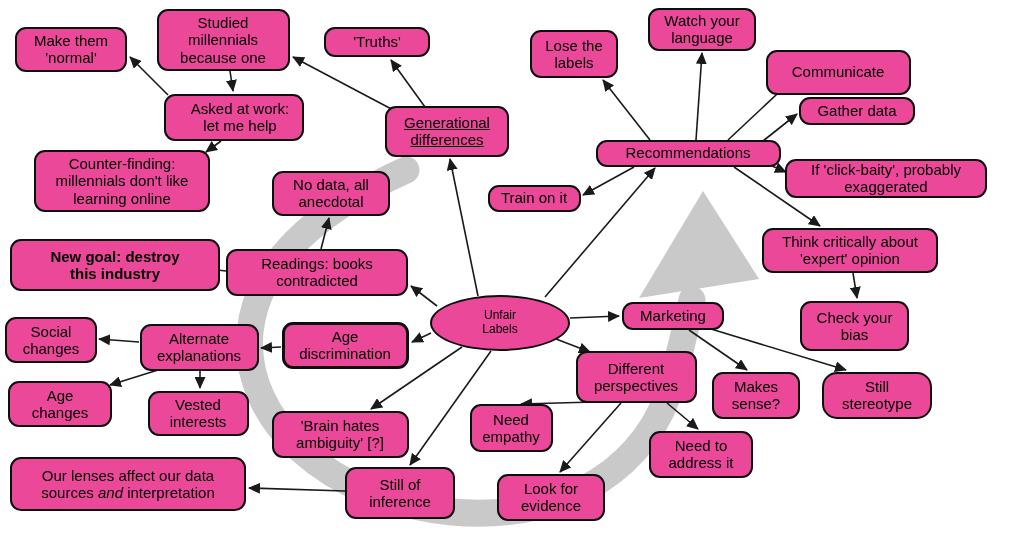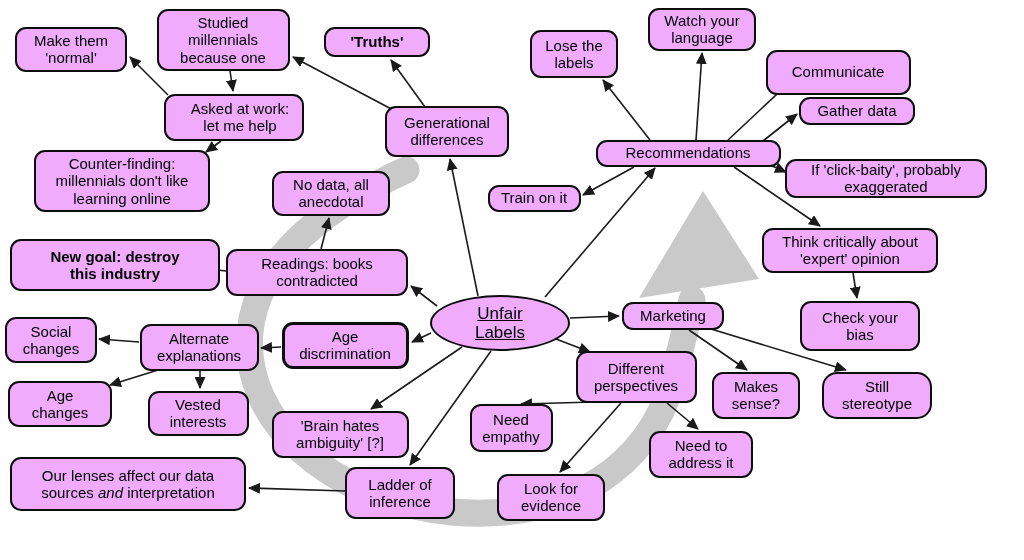--- a/index.html
+++ b/index.html
@@ -3,29 +3,29 @@
 <meta charset="utf-8">
 <style>
   html,body{margin:0;padding:0;background:#fff;}
   .stage{
     position:relative;width:1024px;height:560px;background:#ffffff;
     font-family:"Liberation Sans",sans-serif;overflow:hidden;
   }
   #edge-layer{position:absolute;left:0;top:0;z-index:1;}
   #node-layer{position:absolute;left:0;top:0;width:1024px;height:560px;z-index:2;}
   .node{
-    position:absolute;box-sizing:border-box;background:#f0abfc;
+    position:absolute;box-sizing:border-box;background:#ec4899;
     border:2px solid #0d0d0d;border-radius:11px;
     display:flex;align-items:center;justify-content:center;
     text-align:center;font-size:15px;line-height:1.14;color:#000;
     padding:2px 4px;
   }
   .node .lbl{white-space:pre-line;}
   .node.bold{border-width:3px;}
-  .node.ellipse{border-radius:50%;font-size:17px;text-decoration:underline;}
+  .node.ellipse{border-radius:50%;font-size:12px;}
   .node em{font-style:italic;}
 </style>
 </head>
 <body>
 
 <div class="stage">
   <svg id="edge-layer" width="1024" height="560" viewBox="0 0 1024 560">
     <defs>
       <marker id="arrowhead" markerUnits="userSpaceOnUse" markerWidth="13" markerHeight="11" refX="11" refY="5.5" orient="auto">
         <path id="arrowhead-path" d="M0,0 L12,5.5 L0,11 Z" fill="#1a1a1a"></path>
@@ -70,33 +70,33 @@
   <div id="node-layer">
       <div class="node" style="left: 15px; top: 26.5px; width: 112px; height: 45px;">
         <span class="lbl">Make them
 'normal'</span>
       </div>
       <div class="node" style="left: 156.5px; top: 9px; width: 133px; height: 62px;">
         <span class="lbl">Studied
 millennials
 because one</span>
       </div>
-      <div class="node" style="left: 324px; top: 27px; width: 106px; height: 30px; font-weight: bold;">
+      <div class="node" style="left: 324px; top: 27px; width: 106px; height: 30px;">
         <span class="lbl">'Truths'</span>
       </div>
       <div class="node" style="left: 164px; top: 93.5px; width: 140px; height: 47px; padding-left: 16px;">
         <span class="lbl">Asked at work:
 let me help</span>
       </div>
       <div class="node" style="left: 34px; top: 150px; width: 176px; height: 62px;">
         <span class="lbl">Counter-finding:
 millennials don't like
 learning online</span>
       </div>
-      <div class="node" style="left: 385px; top: 105.5px; width: 124px; height: 51px;">
+      <div class="node" style="left: 385px; top: 105.5px; width: 124px; height: 51px; text-decoration: underline;">
         <span class="lbl">Generational
 differences</span>
       </div>
       <div class="node" style="left: 272px; top: 170.5px; width: 118px; height: 45px;">
         <span class="lbl">No data, all
 anecdotal</span>
       </div>
       <div class="node" style="left: 530px; top: 30px; width: 88px; height: 48px;">
         <span class="lbl">Lose the
 labels</span>
@@ -133,21 +133,21 @@
         <span class="lbl">Think critically about
 'expert' opinion</span>
       </div>
       <div class="node ellipse" style="left: 430px; top: 295px; width: 140px; height: 56px;">
         <span class="lbl">Unfair
 Labels</span>
       </div>
       <div class="node" style="left: 622px; top: 302px; width: 102px; height: 28px;">
         <span class="lbl">Marketing</span>
       </div>
-      <div class="node" style="left: 800px; top: 301px; width: 120px; height: 50px;">
+      <div class="node" style="left: 800px; top: 301px; width: 109px; height: 50px;">
         <span class="lbl">Check your
 bias</span>
       </div>
       <div class="node" style="left: 5px; top: 317px; width: 92px; height: 46px;">
         <span class="lbl">Social
 changes</span>
       </div>
       <div class="node" style="left: 139.5px; top: 323.5px; width: 119px; height: 47px;">
         <span class="lbl">Alternate
 explanations</span>
@@ -186,21 +186,21 @@
       </div>
       <div class="node" style="left: 649px; top: 430.5px; width: 104px; height: 47px;">
         <span class="lbl">Need to
 address it</span>
       </div>
       <div class="node" style="left: 10px; top: 457px; width: 236px; height: 54px;">
         <span class="lbl"><span>Our lenses affect our data
 sources </span><em>and</em><span> interpretation</span></span>
       </div>
       <div class="node" style="left: 345px; top: 467px; width: 110px; height: 52px;">
-        <span class="lbl">Ladder of
+        <span class="lbl">Still of
 inference</span>
       </div>
       <div class="node" style="left: 497px; top: 473.5px; width: 108px; height: 47px;">
         <span class="lbl">Look for
 evidence</span>
       </div>
     </div>
 </div>
 
 </body></html>

